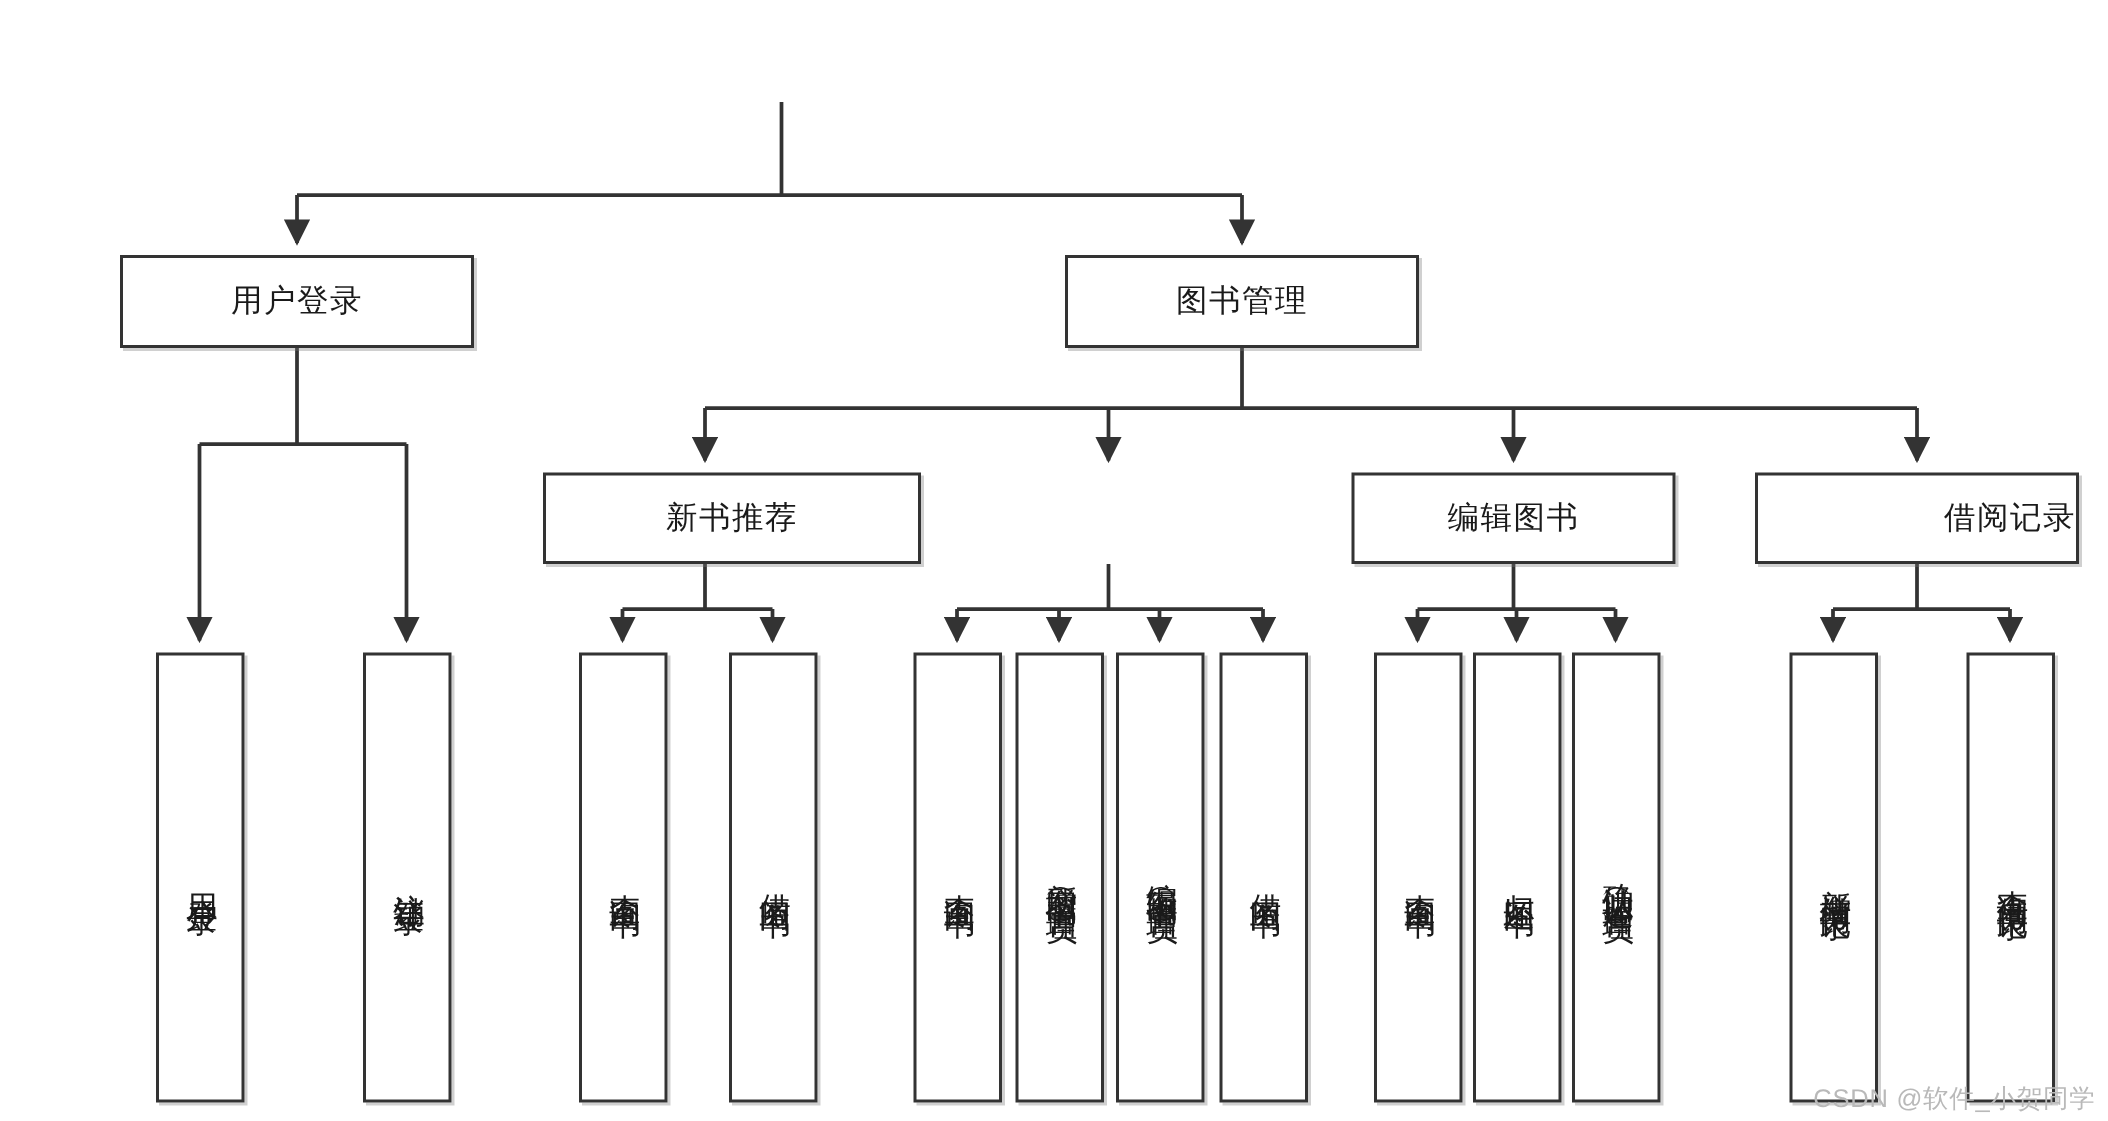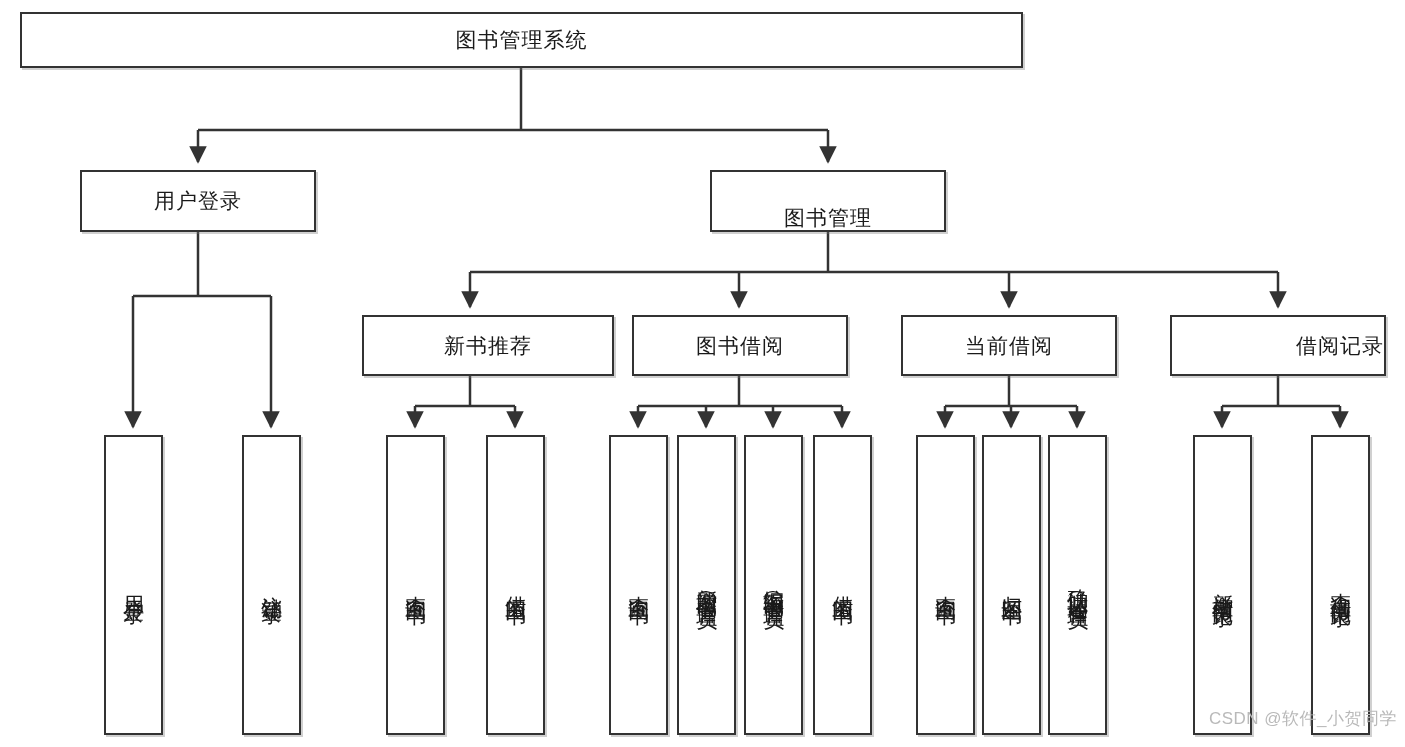--- a/index.html
+++ b/index.html
@@ -50,21 +50,21 @@
     position: absolute;
     left: 0;
     top: 0;
     width: 1405px;
     height: 747px;
     pointer-events: none;
   }
   #watermark {
     position: absolute;
     right: 8px;
-    bottom: 17px;
+    bottom: 3px;
     font-size: 17px;
     color: #b9b9b9;
     letter-spacing: 0.5px;
     white-space: nowrap;
   }
 </style>
 </head>
 <body>
 
 <div id="canvas">
@@ -112,39 +112,33 @@
       <path d="M 1011 406 L 1011 427" marker-end="url(#arrow)"></path>
       <path d="M 1077 406 L 1077 427" marker-end="url(#arrow)"></path>
 
       <path d="M 1278 376 L 1278 406"></path>
       <path d="M 1222 406 L 1340 406"></path>
       <path d="M 1222 406 L 1222 427" marker-end="url(#arrow)"></path>
       <path d="M 1340 406 L 1340 427" marker-end="url(#arrow)"></path>
     </g>
   </svg>
 
-  <div class="node h" style="left:20px; top:12px; width:1003px; height:56px;">
-    <span class="txt">图书管理系统</span>
-  </div>
 
   <div class="node h" style="left:80px; top:170px; width:236px; height:62px;">
     <span class="txt">用户登录</span>
   </div>
-  <div class="node h" style="left:710px; top:170px; width:236px; height:62px;align-items:flex-end;">
+  <div class="node h" style="left:710px; top:170px; width:236px; height:62px;">
     <span class="txt">图书管理</span>
   </div>
 
   <div class="node h" style="left:362px; top:315px; width:252px; height:61px;">
     <span class="txt">新书推荐</span>
   </div>
-  <div class="node h" style="left:632px; top:315px; width:216px; height:61px;">
-    <span class="txt">图书借阅</span>
-  </div>
   <div class="node h" style="left:901px; top:315px; width:216px; height:61px;">
-    <span class="txt">当前借阅</span>
+    <span class="txt">编辑图书</span>
   </div>
   <div class="node h" style="left:1170px; top:315px; width:216px; height:61px;justify-content:flex-end;">
     <span class="txt">借阅记录</span>
   </div>
 
   <div class="node v" style="left:104px; top:435px; width:59px; height:300px;">
     <span class="txt">用户登录</span>
   </div>
   <div class="node v" style="left:242px; top:435px; width:59px; height:300px;">
     <span class="txt">注销登录</span>

